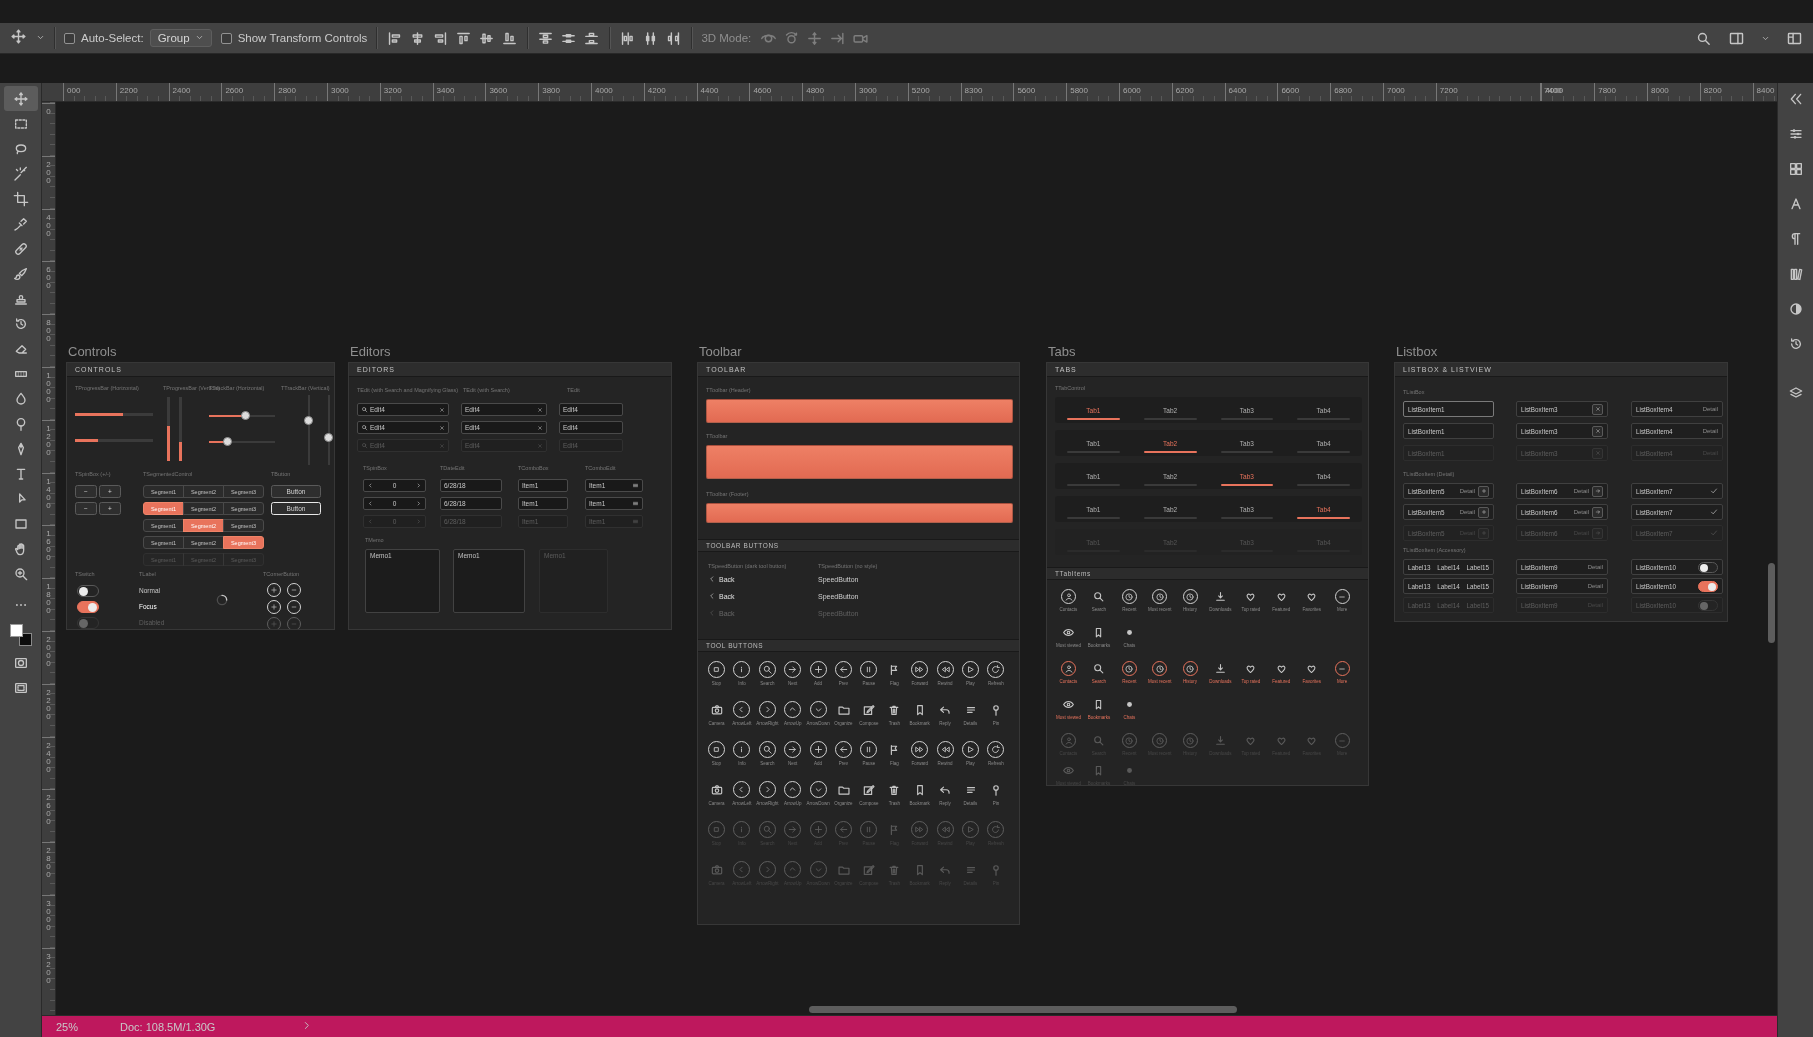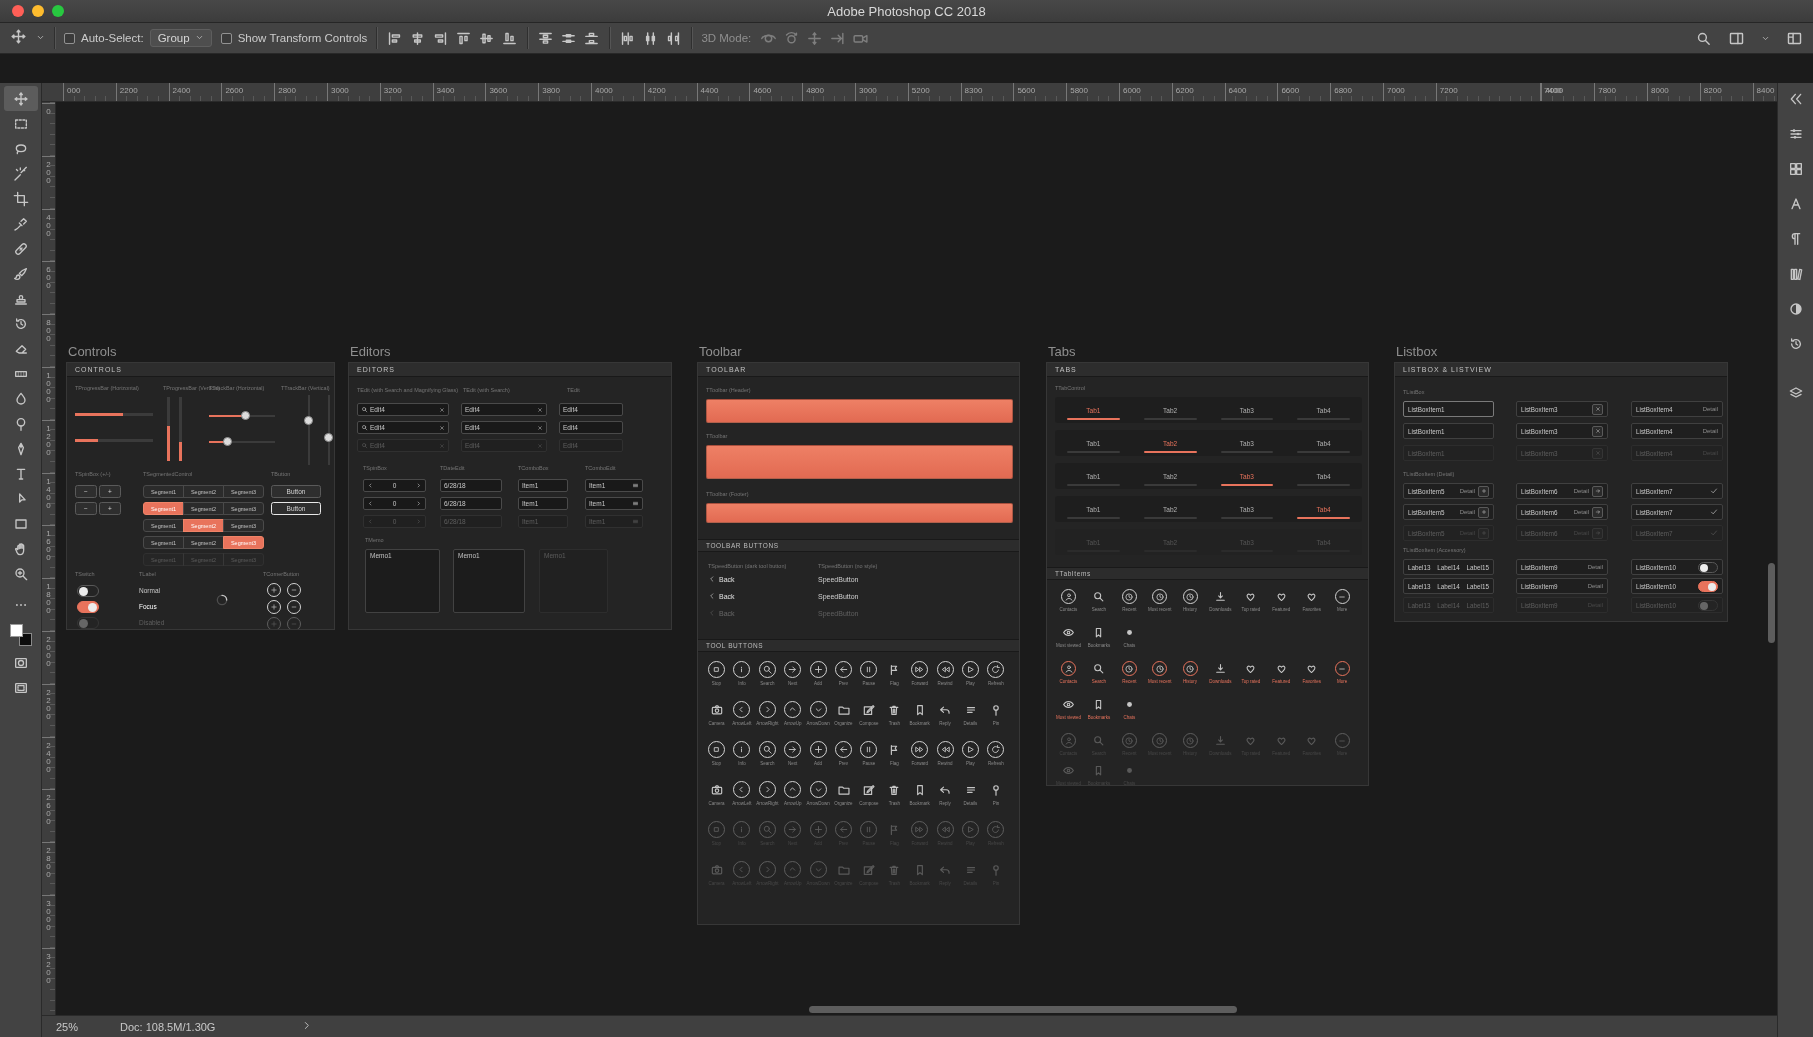--- a/index.html
+++ b/index.html
@@ -45,21 +45,21 @@
       background:repeating-linear-gradient(90deg,rgba(255,255,255,.14) 0 1px,transparent 1px 10.56px);}
   .htick{position:absolute;top:0;height:100%;border-left:1px solid #777777;}
   .htick span{position:absolute;left:3px;top:3px;font-size:8px;color:#a8a8a8;white-space:nowrap;}
   .vruler{position:absolute;top:19px;left:0;bottom:22px;width:14px;background:#3e3e3e;border-right:1px solid #2a2a2a;overflow:hidden;}
   .vruler::before{content:"";position:absolute;top:0;bottom:0;right:0;width:5px;
       background:repeating-linear-gradient(180deg,rgba(255,255,255,.14) 0 1px,transparent 1px 10.56px);}
   .vtick{position:absolute;left:0;width:100%;border-top:1px solid #777777;}
   .vtick span{position:absolute;top:3px;left:2px;font-size:8px;color:#a8a8a8;
       writing-mode:vertical-rl;text-orientation:upright;letter-spacing:-1px;}
   .canvas{position:absolute;left:14px;top:19px;right:0;bottom:22px;background:#1b1b1b;overflow:hidden;}
-  .statusbar{position:absolute;left:0;right:0;bottom:0;height:22px;background:#404040;border-top:1px solid #2a2a2a;
+  .statusbar{position:absolute;left:0;right:0;bottom:0;height:22px;background:#be185d;border-top:1px solid #2a2a2a;
              display:flex;align-items:center;font-size:11px;color:#c9c9c9;padding-left:14px;}
   .hthumb{position:absolute;height:7px;border-radius:4px;background:#5d5d5d;bottom:2px;}
   .vthumb{position:absolute;width:7px;border-radius:4px;background:#5d5d5d;right:2px;}
   
   .ab-label{position:absolute;font-size:13px;color:#8f8f8f;}
   .ab{position:absolute;background:#242424;border:1px solid #373737;overflow:hidden;}
   .ab-head{height:14px;background:#2d2d2d;border-bottom:1px solid #191919;display:flex;align-items:center;
            padding-left:8px;font-size:7px;letter-spacing:1px;color:#c2c2c2;}
   .cap{position:absolute;font-size:5.5px;color:#757575;white-space:nowrap;}
   .stripe{position:absolute;left:0;right:0;height:13px;background:#2c2c2c;border-top:1px solid #191919;border-bottom:1px solid #191919;
@@ -99,26 +99,20 @@
       justify-content:center;background:#2b2b2b;color:#cfcfcf;flex:0 0 auto;}
   .backrow{display:flex;align-items:center;gap:3px;font-size:7px;color:#e0e0e0;}
   .speedlbl{font-size:7px;color:#cfcfcf;}
   .statetext{font-size:6.5px;}
 </style>
 </head>
 <body>
 
 <div class="app">
 
-  <div class="titlebar">
-    <span class="tl" style="background:#ff5f57"></span>
-    <span class="tl" style="background:#febc2e"></span>
-    <span class="tl" style="background:#28c840"></span>
-    <span class="titletext">Adobe Photoshop CC 2018</span>
-  </div>
 
   <div class="optionsbar">
     <span id="ob-tool"><span class="svgicon">
           <svg viewBox="0 0 24 24" width="17" height="17" fill="none" stroke="currentColor" stroke-width="2" stroke-linecap="round" stroke-linejoin="round">
             <path d="M12 3v18M3 12h18M12 3l-2 2.5h4zM12 21l-2-2.5h4zM3 12l2.5-2v4zM21 12l-2.5-2v4z"></path>
           </svg>
         </span></span>
     <span id="ob-toolcaret"><span class="svgicon">
           <svg viewBox="0 0 24 24" width="9" height="9" fill="none" stroke="currentColor" stroke-width="2" stroke-linecap="round" stroke-linejoin="round">
             <path d="M6 9l6 6 6-6"></path>

